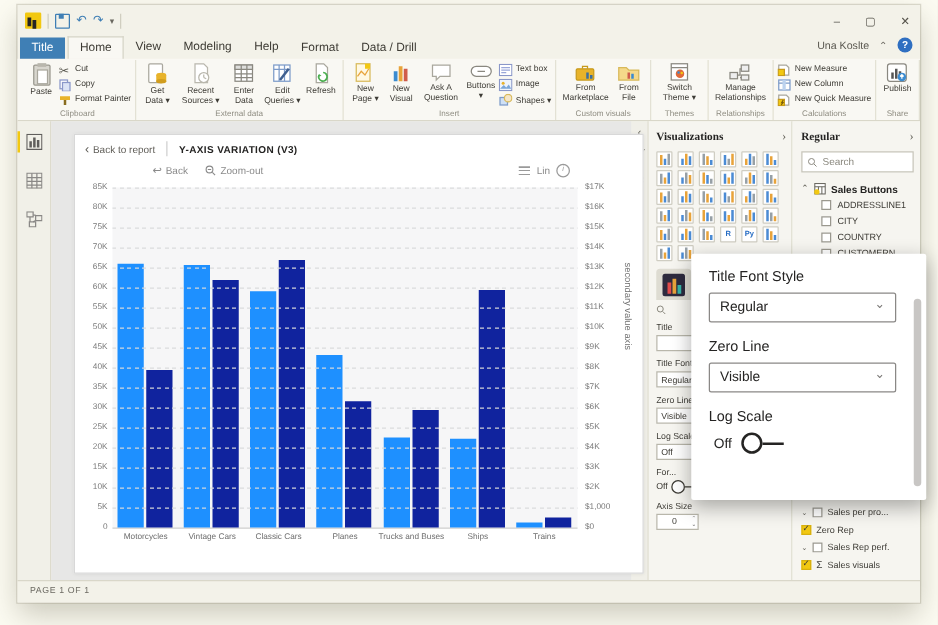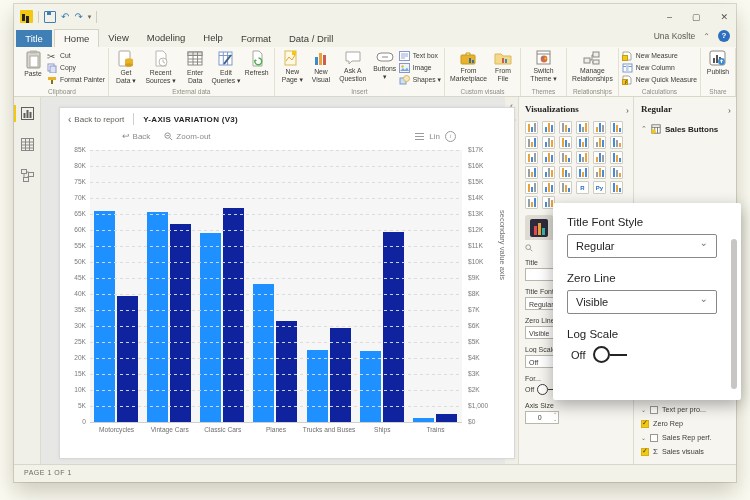--- a/index.html
+++ b/index.html
@@ -782,36 +782,61 @@
             </div>
           </div>
         </div>
     </div>
 
     <div class="fieldspanel">
       <div class="panelhead">
         <span>Regular</span>
         <span class="gt">›</span>
       </div>
+      <div class="searchbox">
+        <svg width="8" height="8" viewBox="0 0 10 10">
+            <circle cx="4" cy="4" r="3" fill="none" stroke="#8a887e"></circle>
+            <line x1="6.5" y1="6.5" x2="9" y2="9" stroke="#8a887e"></line>
+          </svg>
+        <span>Search</span>
+      </div>
       <div class="ftable">
         <span class="fchev">⌃</span>
         <svg width="10" height="10" viewBox="0 0 12 12">
             <rect x="1" y="1" width="10" height="10" fill="#fff" stroke="#6a6860"></rect>
             <line x1="1" y1="4" x2="11" y2="4" stroke="#6a6860"></line>
             <line x1="4.5" y1="4" x2="4.5" y2="11" stroke="#6a6860"></line>
             <line x1="7.8" y1="4" x2="7.8" y2="11" stroke="#6a6860"></line>
             <circle cx="3" cy="9" r="2.6" fill="#f2c811"></circle>
           </svg>
         <span>Sales Buttons</span>
       </div>
+      <div class="flist" id="flist">
+          <div class="fitem">
+            <span class="cb"></span>
+            <span>ADDRESSLINE1</span>
+          </div>
+          <div class="fitem">
+            <span class="cb"></span>
+            <span>CITY</span>
+          </div>
+          <div class="fitem">
+            <span class="cb"></span>
+            <span>COUNTRY</span>
+          </div>
+          <div class="fitem">
+            <span class="cb"></span>
+            <span>CUSTOMERN...</span>
+          </div>
+        </div>
       <div class="fbottom" id="fbottom">
           <div class="fbitem">
             <span style="font-size:6px;color:#6a6860;">⌄</span>
             <span class="cb"></span>
-            <span>Text per pro...</span>
+            <span>Sales per pro...</span>
           </div>
           <div class="fbitem">
             <span class="cb checked"></span>
             <span>Zero Rep</span>
           </div>
           <div class="fbitem">
             <span style="font-size:6px;color:#6a6860;">⌄</span>
             <span class="cb"></span>
             <span>Sales Rep perf.</span>
           </div>

